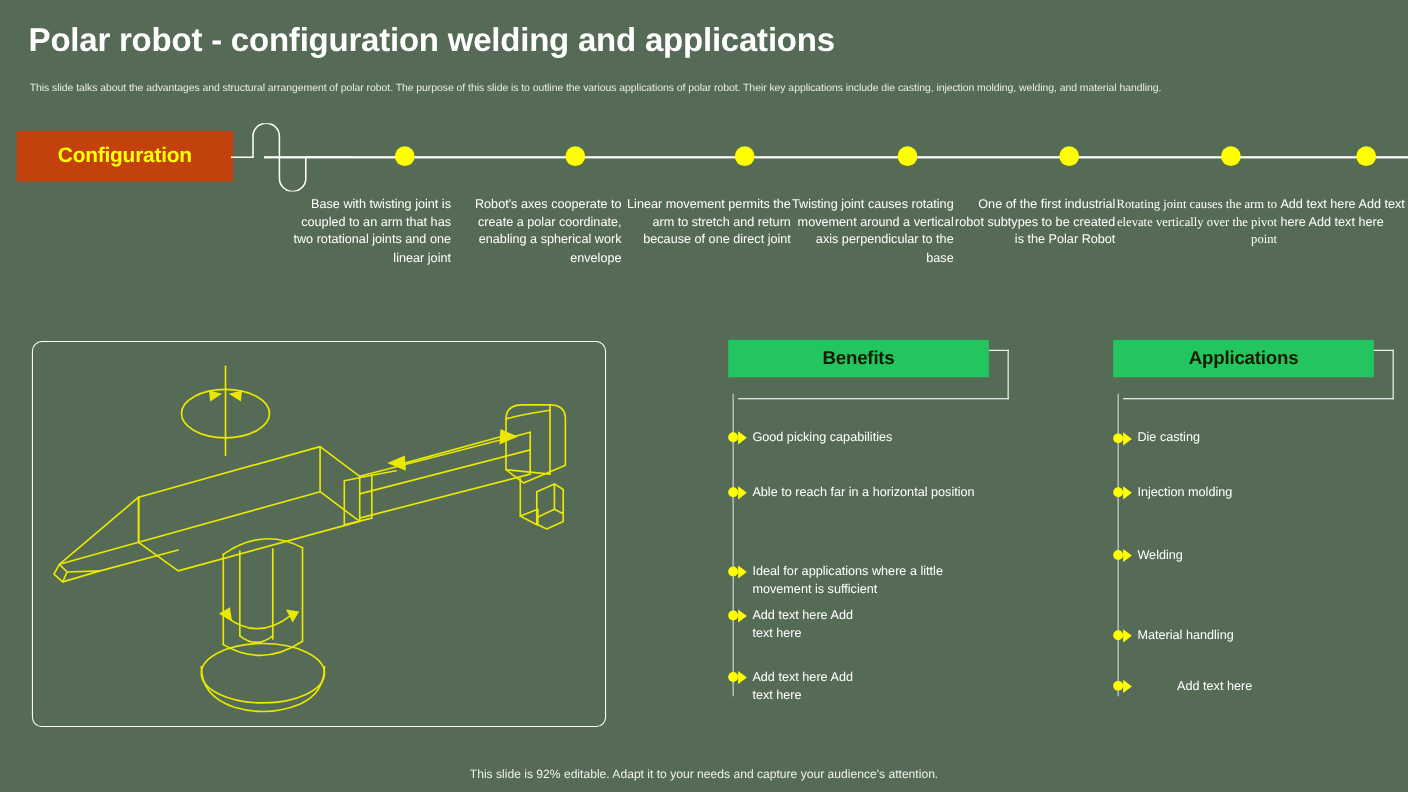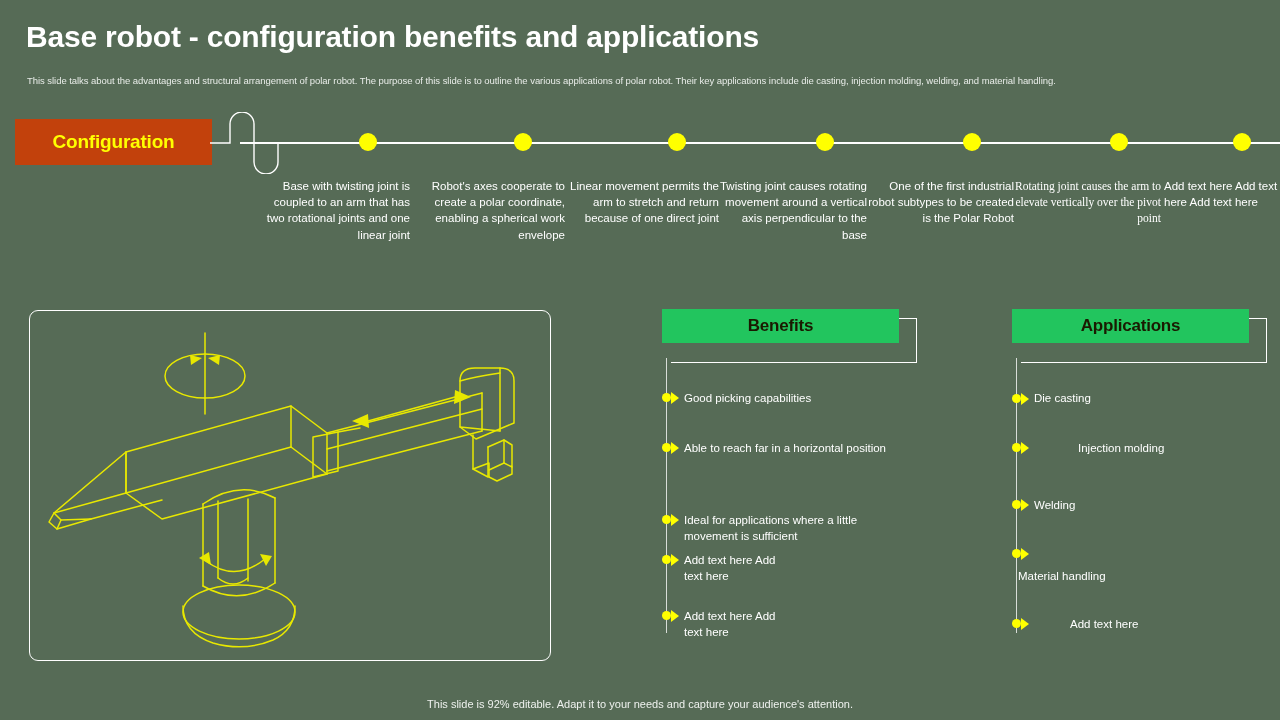--- a/index.html
+++ b/index.html
@@ -209,21 +209,21 @@
     right: 0;
     top: 698px;
     text-align: center;
     font-size: 11px;
     color: #eef1ee;
   }
 </style>
 </head>
 <body>
 
-<div id="slide-title">Base robot - configuration benefits and applications</div>
+<div id="slide-title">Polar robot - configuration welding and applications</div>
 <div id="slide-subtitle">This slide talks about the advantages and structural arrangement of polar robot. The purpose of this slide is to outline the various applications of polar robot. Their key applications include die casting, injection molding,  welding, and material handling.</div>
 
 <div id="config-box">
   <span class="label">Configuration</span>
 </div>
 
 <svg id="config-connector" viewBox="0 0 110 62">
   <path d="M 0 31 L 20 31 L 20 12 A 12 12 0 0 1 44 12 L 44 50 A 12 12 0 0 0 68 50 L 68 31 L 110 31" fill="none" stroke="#ffffff" stroke-width="1.4"></path>
 </svg>
 
@@ -382,37 +382,37 @@
     <div class="list-spine" style="height:275px;"></div>
 
     <div class="list-item" style="top:32px;align-items:center;">
       <span class="bullet">
         <span class="dot"></span>
           <span class="tri"></span>
       </span>
       <span class="item-text">Die casting</span>
     </div>
 
-    <div class="list-item" style="top:82px;gap:44px;">
+    <div class="list-item" style="top:82px;">
       <span class="bullet">
         <span class="dot"></span>
           <span class="tri"></span>
       </span>
       <span class="item-text">Injection molding</span>
     </div>
 
     <div class="list-item" style="top:139px;">
       <span class="bullet">
         <span class="dot"></span>
           <span class="tri"></span>
       </span>
       <span class="item-text">Welding</span>
     </div>
 
-    <div class="list-item" style="top:188px;flex-direction:column;">
+    <div class="list-item" style="top:212px;">
       <span class="bullet">
         <span class="dot"></span>
           <span class="tri"></span>
       </span>
       <span class="item-text">Material handling</span>
     </div>
 
     <div class="list-item" style="top:258px;gap:36px;">
       <span class="bullet">
         <span class="dot"></span>

